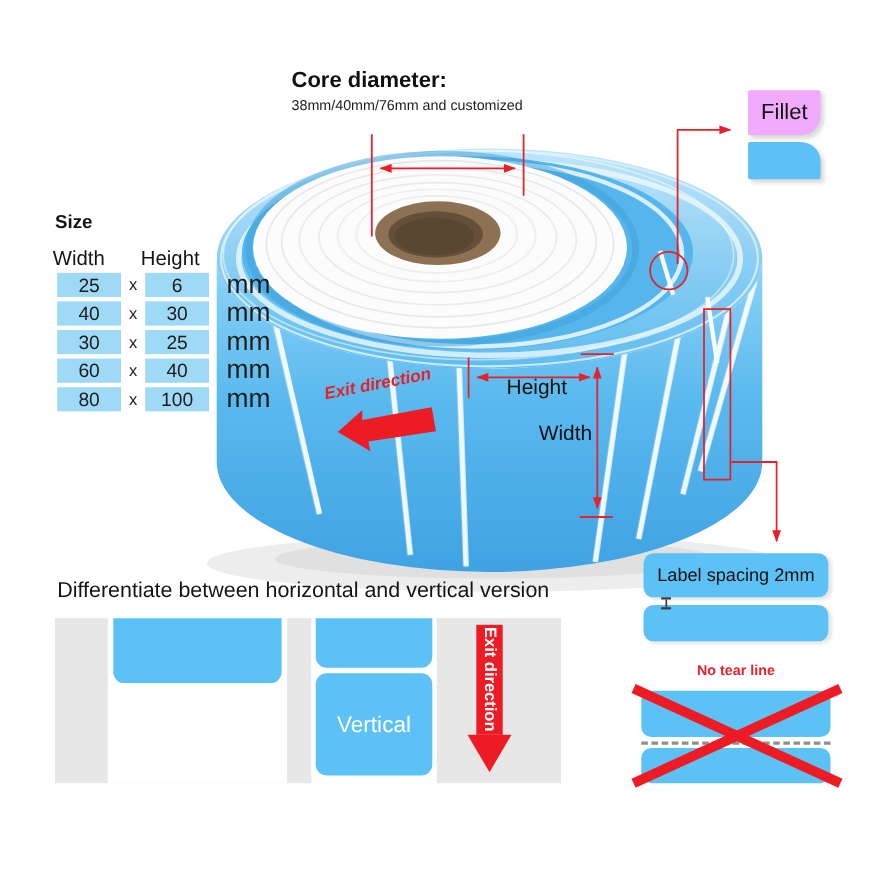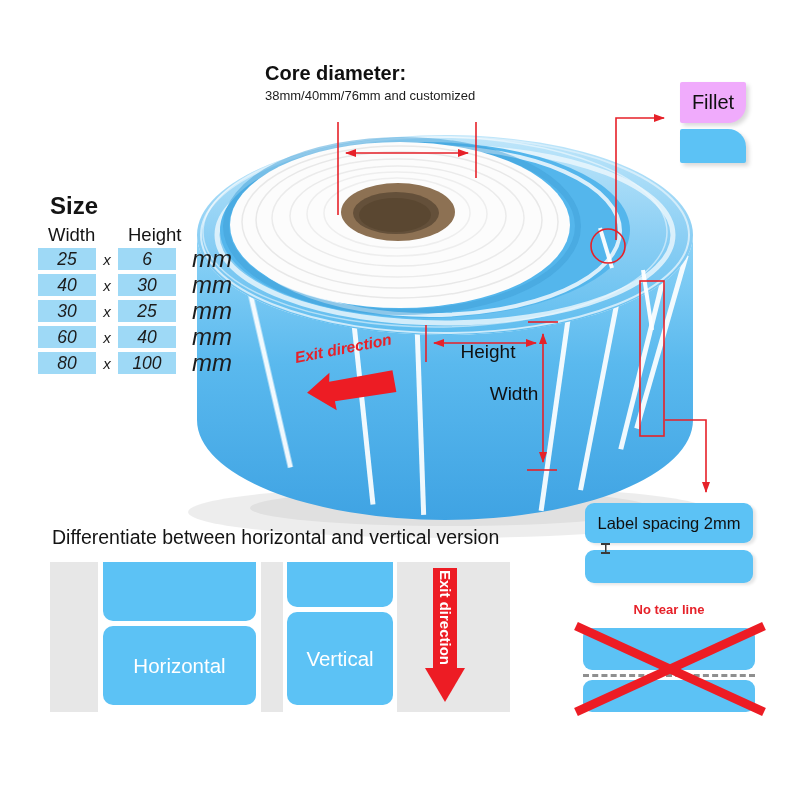--- a/index.html
+++ b/index.html
@@ -6,24 +6,24 @@
   .canvas{position:relative;width:800px;height:801px;background:#fff;overflow:hidden;
           font-family:"Liberation Sans",sans-serif;color:#1b1b1b;}
   .abs{position:absolute;}
   svg text{font-family:"Liberation Sans",sans-serif;}
 
   
   .core-title{left:265px;top:62px;font-size:20px;font-weight:bold;color:#101010;}
   .core-sub{left:265px;top:88px;font-size:13px;color:#1c1c1c;}
 
   
-  .size-title{left:50px;top:192px;font-size:24px;font-weight:bold;color:#141414;}
+  .size-title{left:50px;top:192px;font-size:17px;font-weight:bold;color:#141414;}
   .size-head-w{left:48px;top:224px;font-size:18.5px;color:#141414;}
   .size-head-h{left:128px;top:224px;font-size:18.5px;color:#141414;}
-  .size-rows{left:38px;top:248px;font-style:italic;}
+  .size-rows{left:52px;top:248px;}
   .size-row{display:flex;align-items:center;height:22px;margin-bottom:4px;}
   .cell{width:58px;height:22px;background:#9ed9f6;text-align:center;font-size:17.5px;
         line-height:22px;color:#1c1c1c;}
   .sep{width:22px;text-align:center;font-size:15px;color:#1c1c1c;}
   .unit{margin-left:16px;font-size:24px;color:#1c1c1c;}
 
   
   .co-fillet{left:680px;top:82px;width:66px;}
   .f-top{height:41px;background:#f0abfc;border-radius:2px 2px 18px 2px;
          box-shadow:3px 3px 4px rgba(0,0,0,.15);display:flex;align-items:center;
@@ -234,21 +234,20 @@
   </div>
   <svg class="abs nt-x" width="200" height="106">
     <line x1="6" y1="10" x2="194" y2="96" stroke="#ed1c24" stroke-width="9"></line>
     <line x1="194" y1="10" x2="6" y2="96" stroke="#ed1c24" stroke-width="9"></line>
   </svg>
 
   <div class="abs sec-title">Differentiate between horizontal and vertical version</div>
   <div class="abs panel">
     <div class="abs strip-h">
       <div class="abs lh1"></div>
-      <div class="abs lh2">Horizontal</div>
     </div>
     <div class="abs strip-v">
       <div class="abs lv1"></div>
       <div class="abs lv2">Vertical</div>
     </div>
     <div class="abs exit-arrow">
       <div class="ea-shaft">
         <div class="ea-text">Exit direction</div>
       </div>
       <div class="ea-head"></div>

